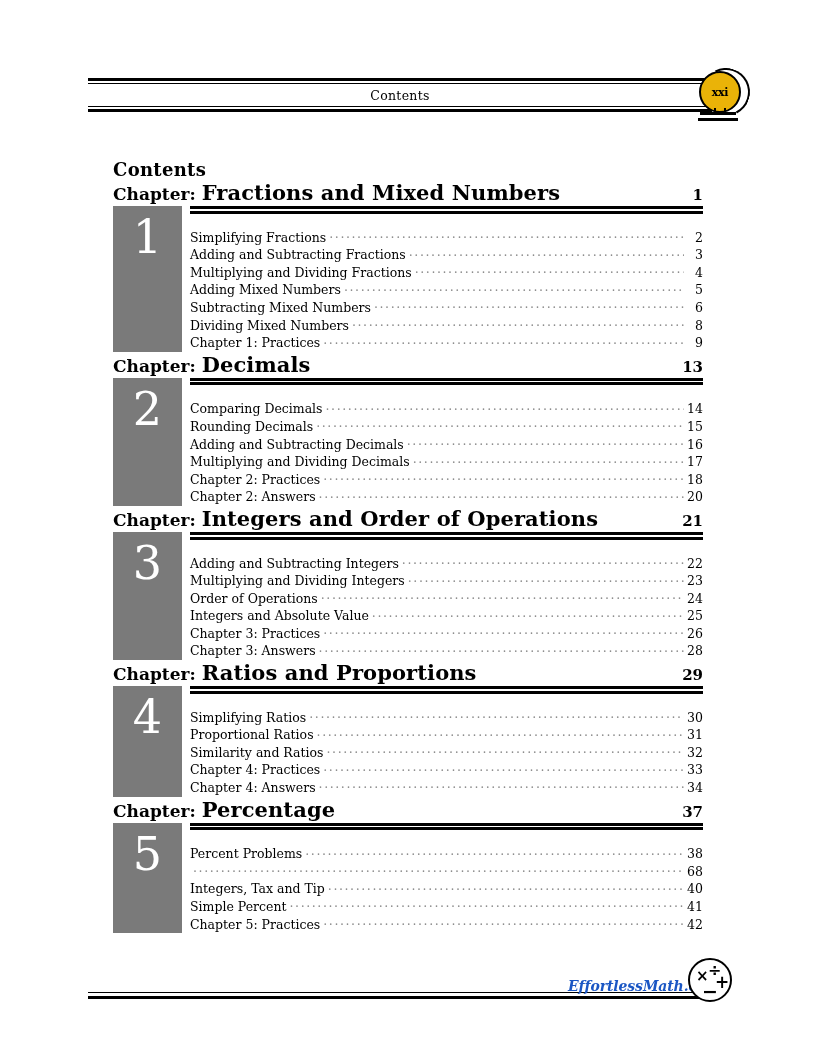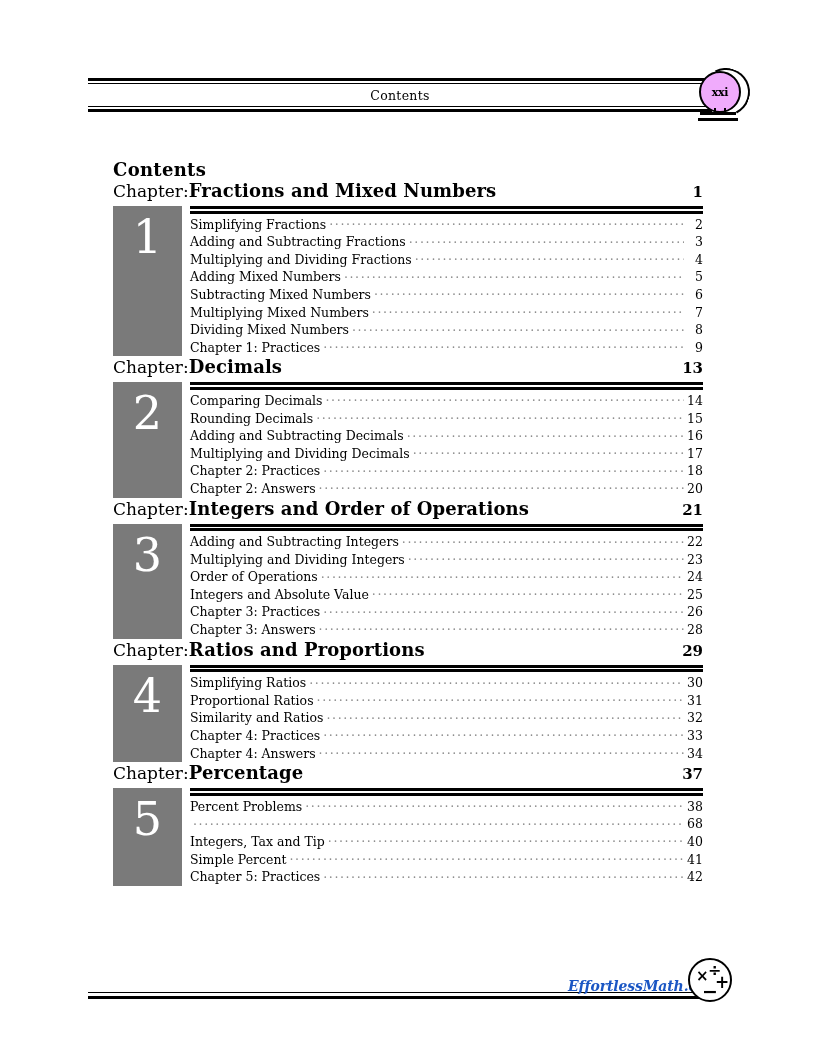--- a/index.html
+++ b/index.html
@@ -67,21 +67,21 @@
     transform: rotate(18deg);
   }
   #globe-sphere {
     position: absolute;
     left: 5px;
     top: 5px;
     width: 38px;
     height: 38px;
     border: 2px solid #000;
     border-radius: 50%;
-    background: #f0abfc;
+    background: #eab308;
     display: flex;
     align-items: center;
     justify-content: center;
   }
   #globe-page-number {
     font-size: 11px;
     font-weight: bold;
     font-family: "DejaVu Serif", "Liberation Serif", serif;
     letter-spacing: -0.2px;
   }
@@ -130,28 +130,28 @@
 
   .chapter-block { position: relative; }
 
   .chapter-heading {
     display: flex;
     align-items: baseline;
     height: 26px;
   }
   .chapter-word {
     font-size: 17px;
-    font-weight: normal;
+    font-weight: bold;
     font-family: "DejaVu Serif", "Liberation Serif", serif;
     white-space: nowrap;
   }
   .chapter-title {
-    font-size: 18px;
-    font-weight: bold;
-    margin-left: 0;
+    font-size: 21px;
+    font-weight: bold;
+    margin-left: 6px;
     white-space: nowrap;
     letter-spacing: 0.1px;
   }
   .chapter-page {
     margin-left: auto;
     font-size: 15px;
     font-weight: bold;
     text-align: right;
   }
 
@@ -181,21 +181,21 @@
     padding-top: 0;
   }
   .double-rule {
     width: 100%;
   }
   .double-rule .r1 { height: 3px; background: #000; }
   .double-rule .r-gap { height: 1.6px; background: #fff; }
   .double-rule .r2 { height: 3px; background: #000; }
 
   .entry-list {
-    padding-top: 2px;
+    padding-top: 15px;
   }
   .entry {
     display: flex;
     align-items: baseline;
     font-size: 12.5px;
     line-height: 17.6px;
     white-space: nowrap;
   }
   .entry-label { flex: 0 0 auto; }
   .entry-leader {
@@ -335,25 +335,20 @@
               <span class="entry-label">Adding Mixed Numbers</span>
               <span class="entry-leader"></span>
               <span class="entry-page">5</span>
             </div>
             <div class="entry">
               <span class="entry-label">Subtracting Mixed Numbers</span>
               <span class="entry-leader"></span>
               <span class="entry-page">6</span>
             </div>
             <div class="entry">
-              <span class="entry-label">Multiplying Mixed Numbers</span>
-              <span class="entry-leader"></span>
-              <span class="entry-page">7</span>
-            </div>
-            <div class="entry">
               <span class="entry-label">Dividing Mixed Numbers</span>
               <span class="entry-leader"></span>
               <span class="entry-page">8</span>
             </div>
             <div class="entry">
               <span class="entry-label">Chapter 1: Practices</span>
               <span class="entry-leader"></span>
               <span class="entry-page">9</span>
             </div>
           </div>

